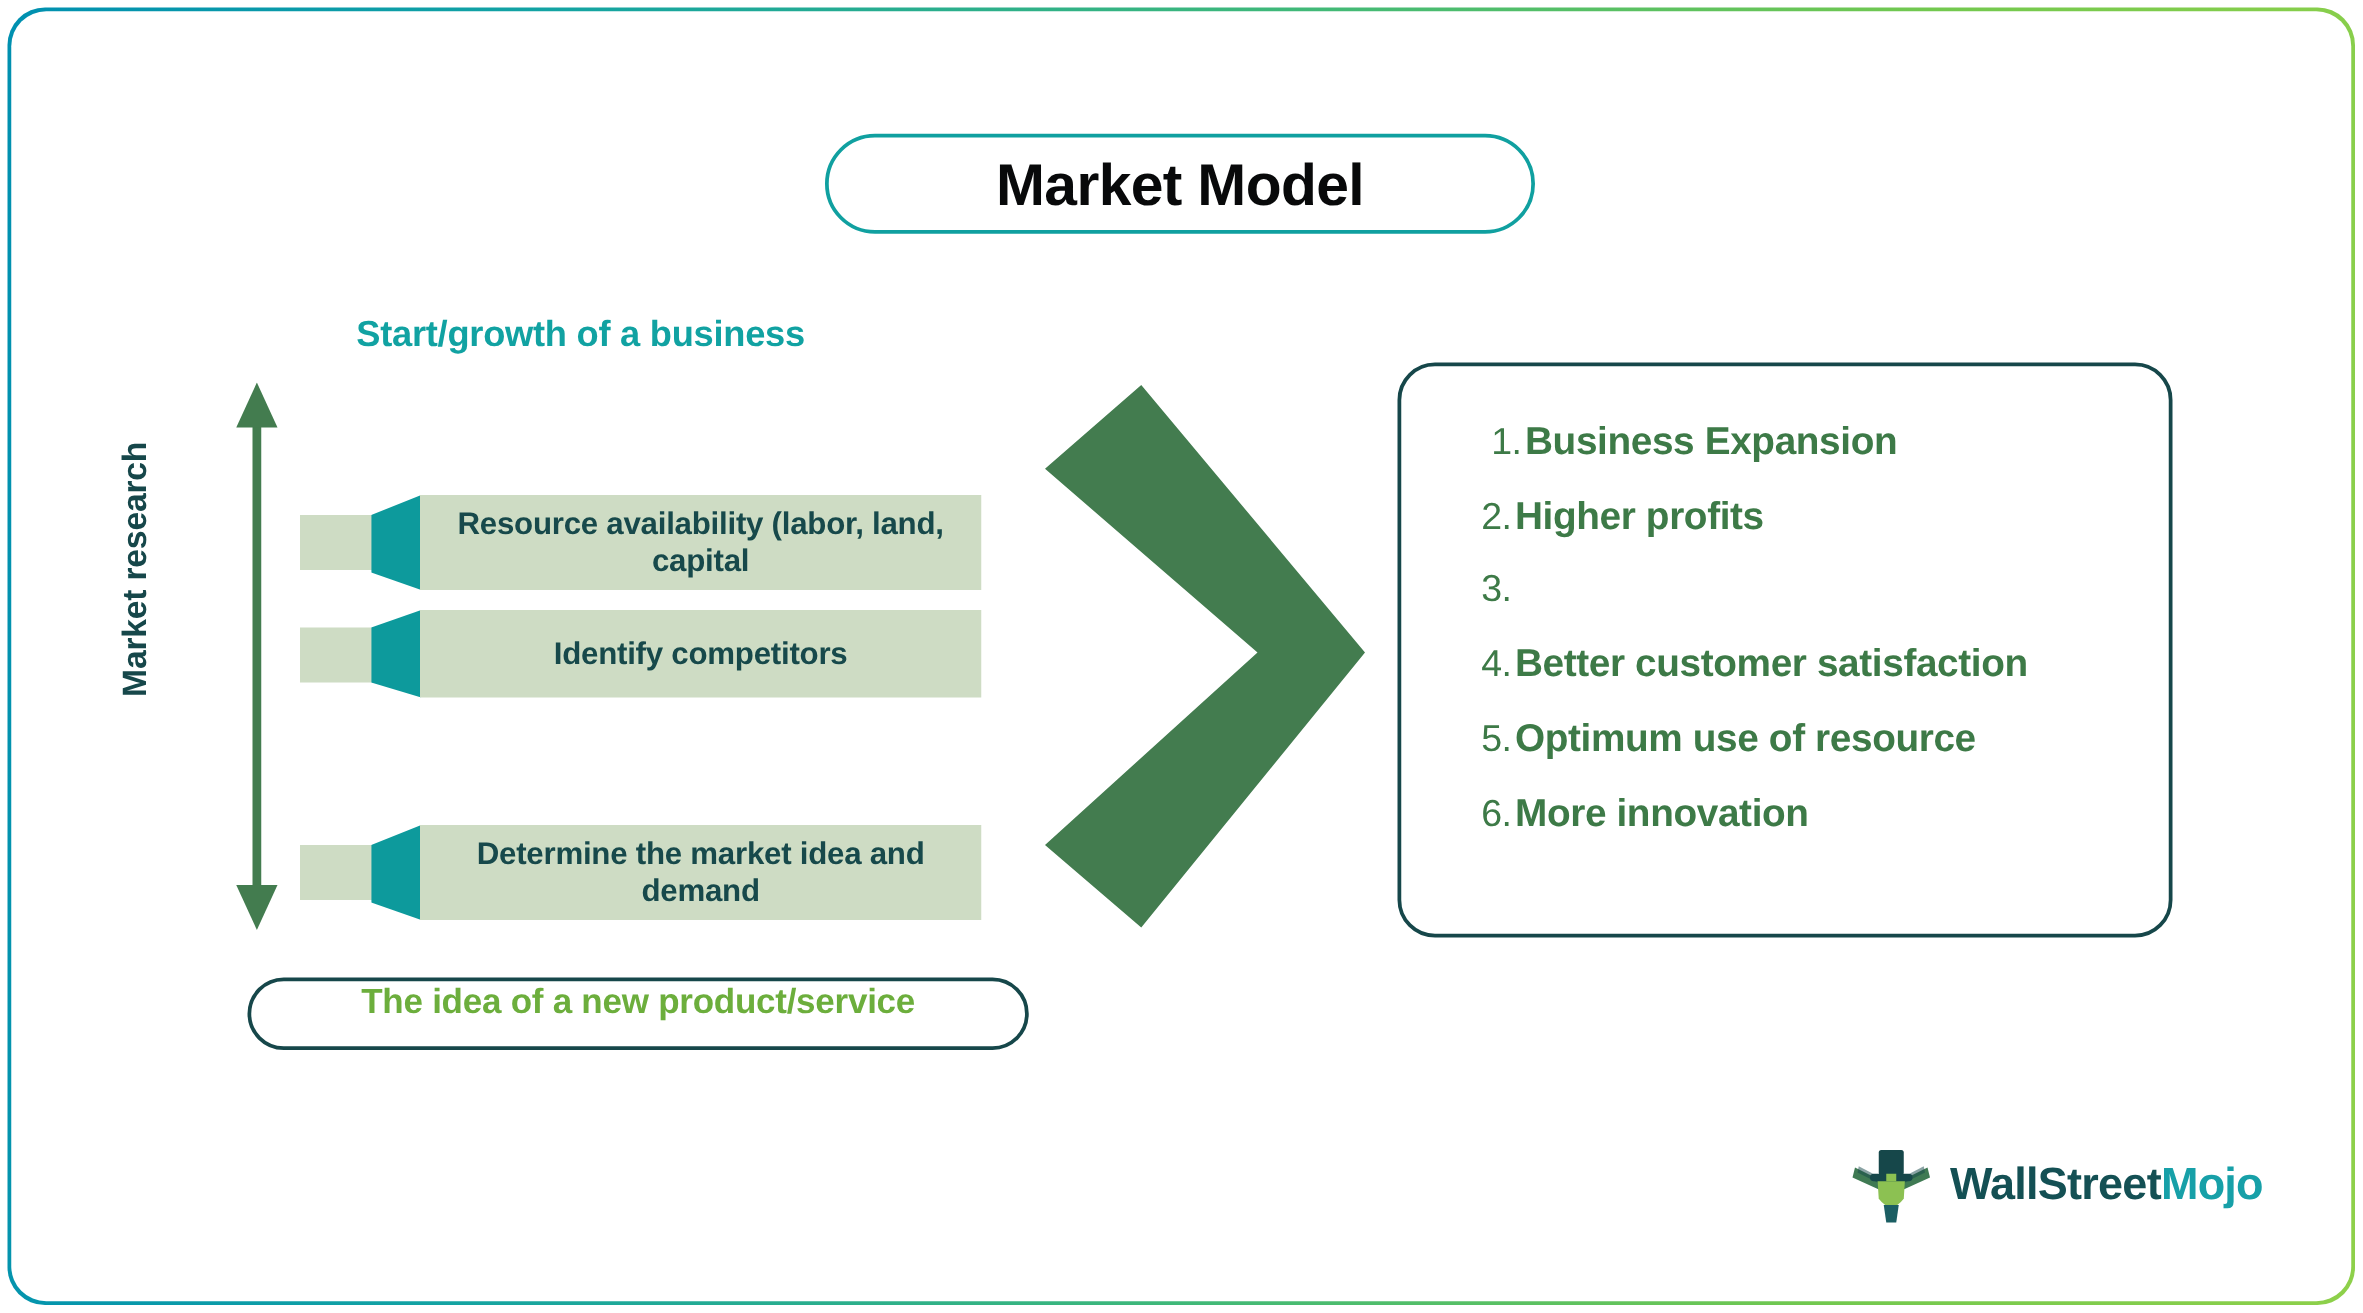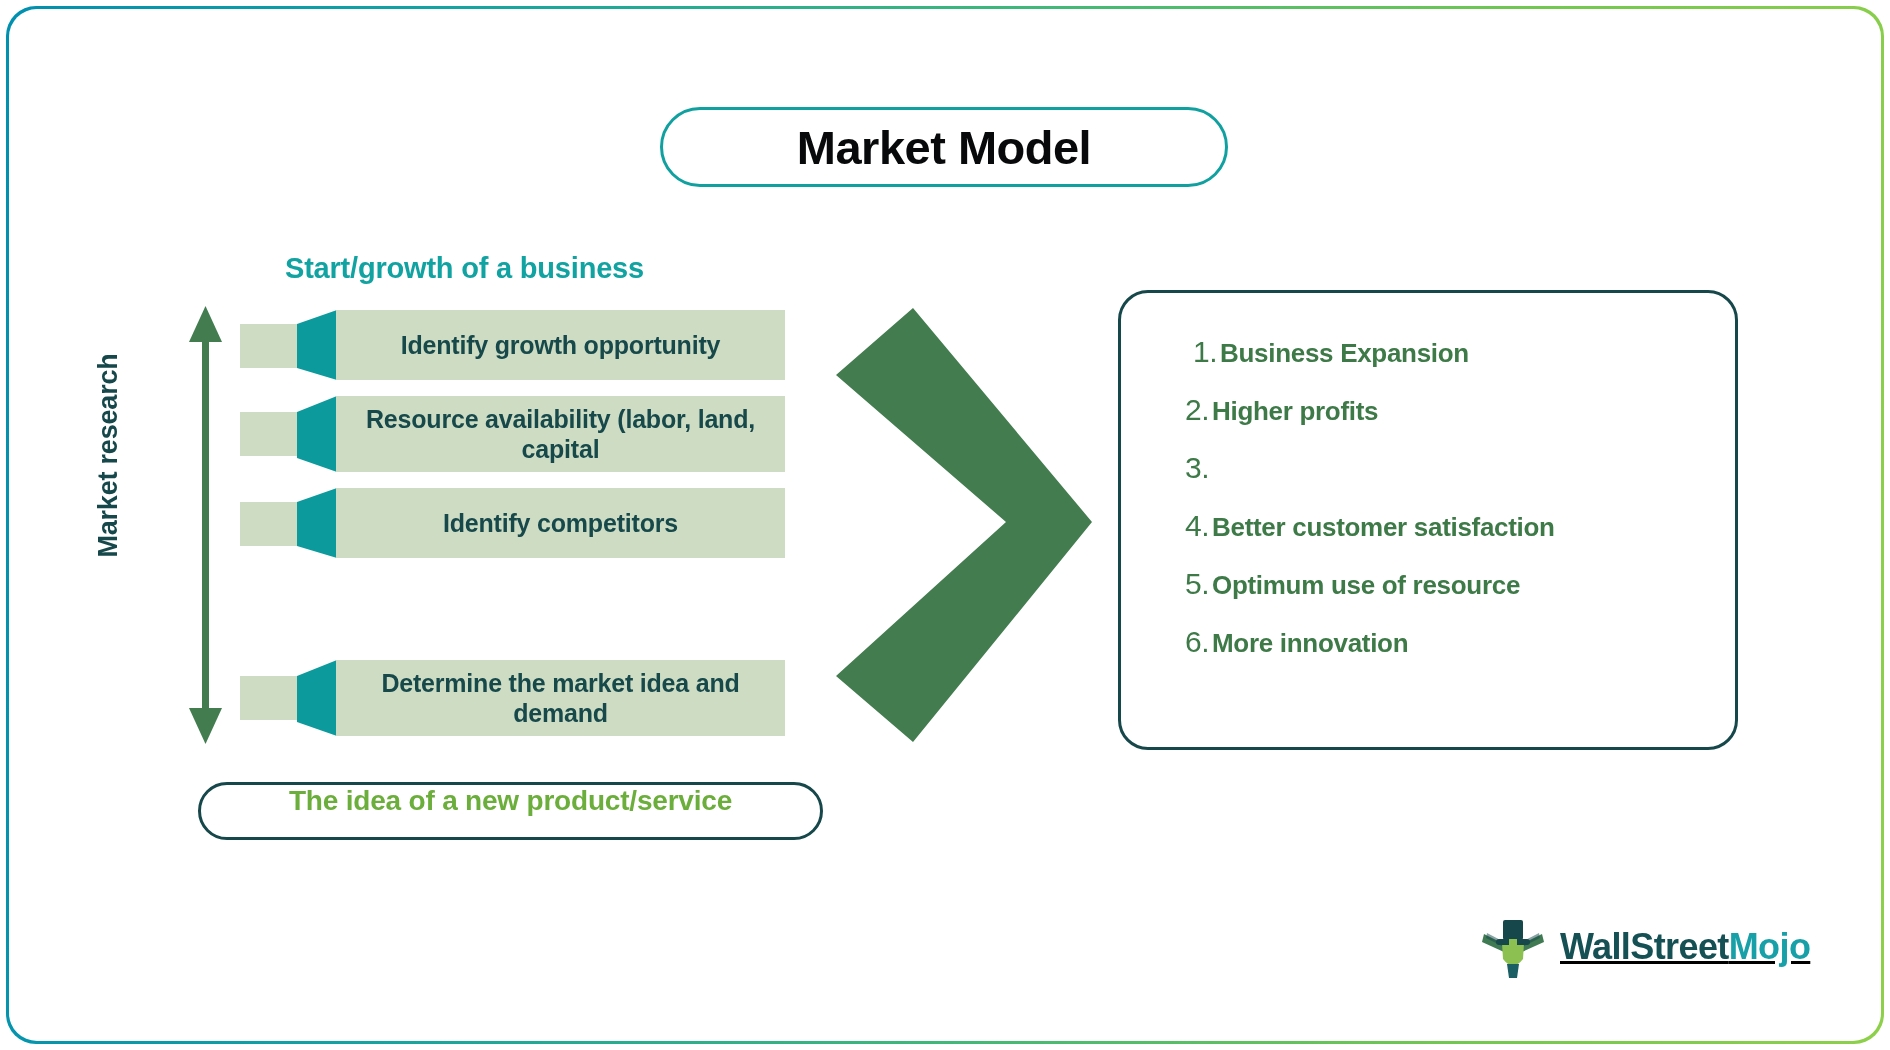--- a/index.html
+++ b/index.html
@@ -208,36 +208,35 @@
   .outcome-num {
     font-size: 30px;
     font-weight: 400;
     color: #3d7a47;
     min-width: 36px;
     text-align: right;
     margin-right: 3px;
     letter-spacing: -0.5px;
   }
   .outcome-label {
-    font-size: 26px;
+    font-size: 31px;
     font-weight: 700;
     color: #3d7a47;
     letter-spacing: -0.3px;
   }
   .outcome-item.indent-1 .outcome-num { min-width: 44px; }
 
   
   .logo {
     position: absolute;
     left: 1478px;
     top: 912px;
     display: flex;
     align-items: center;
     gap: 12px;
-    text-decoration: underline;
   }
   .logo-mark { width: 70px; height: 70px; flex: 0 0 auto; }
   .logo-word {
     font-size: 36px;
     font-weight: 700;
     letter-spacing: -0.6px;
     line-height: 1;
   }
   .logo-word .wall { color: #145054; }
   .logo-word .mojo { color: #17a0a8; }
@@ -262,31 +261,20 @@
   <div class="axis-arrow">
     <svg width="46" height="438" viewBox="0 0 46 438" xmlns="http://www.w3.org/2000/svg">
       <rect x="20" y="26" width="7" height="386" fill="#437c4f"></rect>
       <polygon points="23.5,0 40,36 7,36" fill="#437c4f"></polygon>
       <polygon points="23.5,438 40,402 7,402" fill="#437c4f"></polygon>
     </svg>
   </div>
 
   <div class="steps">
 
-    <div class="step-row" style="top:0px;">
-      <div class="step-stub"></div>
-      <div class="step-wedge">
-        <svg width="40" height="70" viewBox="0 0 40 70" preserveAspectRatio="none" xmlns="http://www.w3.org/2000/svg">
-          <polygon points="0,14 40,0 40,70 0,58" fill="#0d9a9c"></polygon>
-        </svg>
-      </div>
-      <div class="step-body">
-        <span class="step-text">Identify growth opportunity</span>
-      </div>
-    </div>
 
     <div class="step-row tall" style="top:86px;padding-left:43px;">
       <div class="step-stub"></div>
       <div class="step-wedge">
         <svg width="40" height="76" viewBox="0 0 40 76" preserveAspectRatio="none" xmlns="http://www.w3.org/2000/svg">
           <polygon points="0,16 40,0 40,76 0,62" fill="#0d9a9c"></polygon>
         </svg>
       </div>
       <div class="step-body">
         <span class="step-text">Resource availability (labor, land, capital</span>

